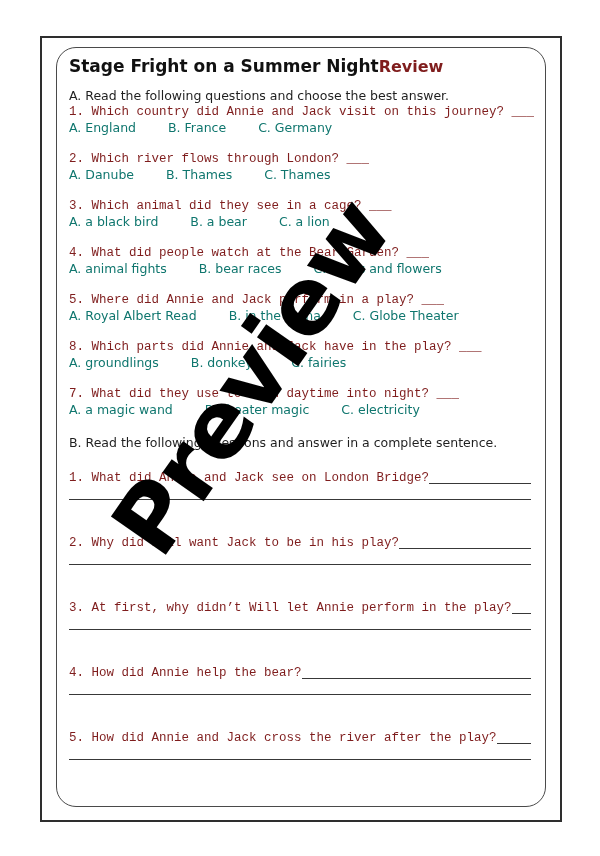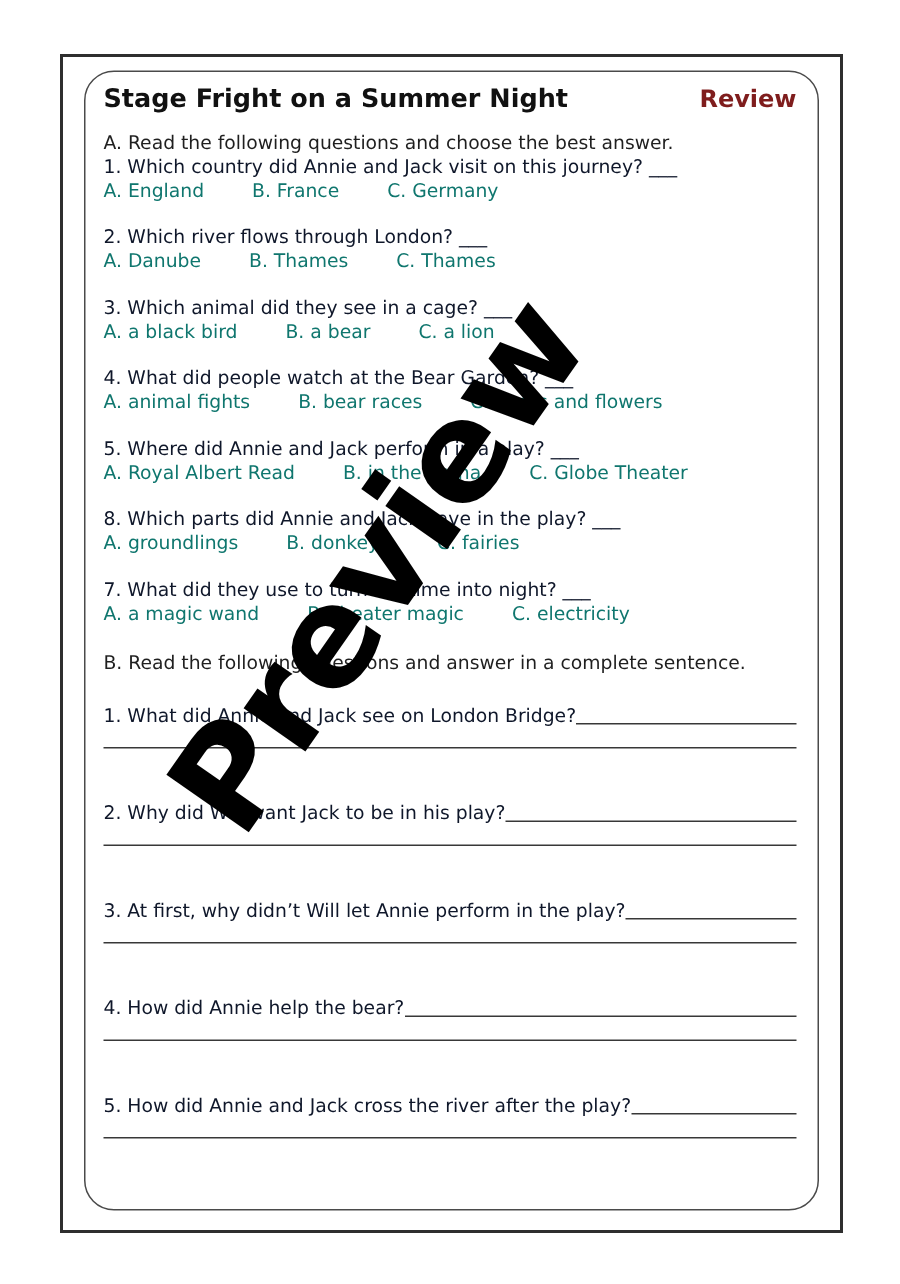--- a/index.html
+++ b/index.html
@@ -28,21 +28,21 @@
     right: 14px;
     bottom: 13px;
     box-sizing: border-box;
     border: 1.5px solid #4a4a4a;
     border-radius: 20px;
     padding: 8px 14px 10px 12px;
     overflow: hidden;
   }
   .title-row {
     display: flex;
-    justify-content: space-between;
+    justify-content: flex-start;
     align-items: baseline;
     margin-bottom: 11px;
   }
   .title {
     font-size: 17px;
     font-weight: bold;
     color: #111111;
     line-height: 20px;
     white-space: nowrap;
   }
@@ -59,23 +59,24 @@
     line-height: 16px;
     white-space: nowrap;
   }
   .instr-b {
     margin-top: 17px;
     margin-bottom: 19px;
   }
   .qa-block { margin-bottom: 15px; }
   .q-text {
     font-size: 12.5px;
-    color: #0f172a;
-    line-height: 16px;
-    white-space: nowrap;
+    color: #7f1d1d;
+    line-height: 16px;
+    white-space: nowrap;
+    font-family: Liberation Mono, monospace;
   }
   .opts {
     display: flex;
     column-gap: 32px;
     font-size: 12.5px;
     color: #0f766e;
     line-height: 16px;
     white-space: nowrap;
   }
   .qb-block { margin-bottom: 0; }

